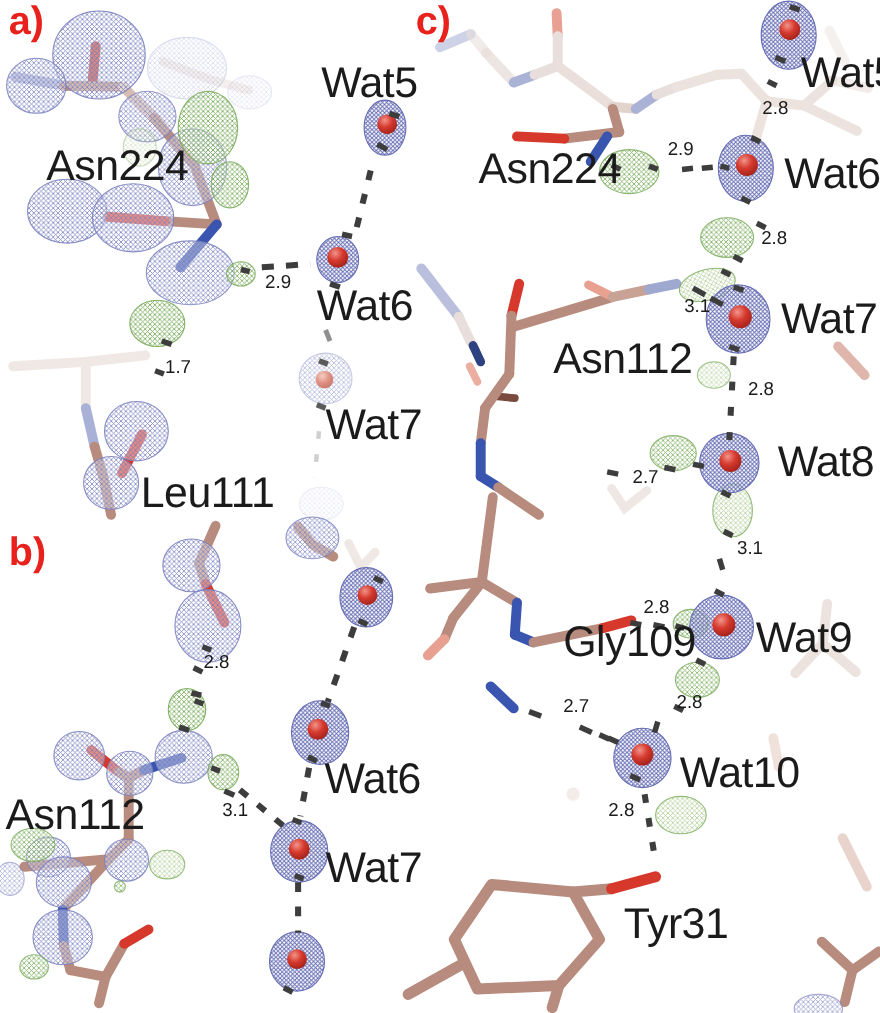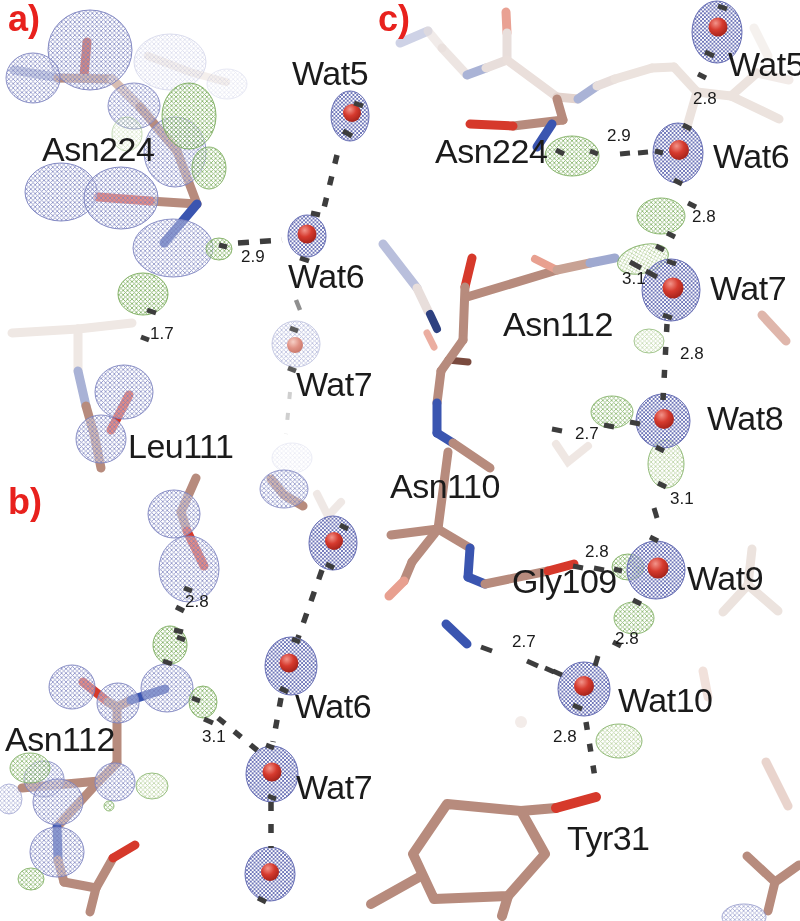--- a/index.html
+++ b/index.html
@@ -2,21 +2,21 @@
 <html><head>
 <meta charset="utf-8">
 <style>
   html,body{margin:0;padding:0;background:#ffffff;}
   .fig{
     position:relative;width:800px;height:921px;background:#ffffff;overflow:hidden;
     font-family:"Liberation Sans",sans-serif;
   }
   .fig svg{position:absolute;left:0;top:0;}
   .lbl{
-    position:absolute;color:#1b1b1b;font-size:34px;line-height:1.05;
+    position:absolute;color:#1b1b1b;font-size:39px;line-height:1.05;
     white-space:nowrap;letter-spacing:-0.5px;
   }
   .dist{font-size:17px;letter-spacing:0;}
   .plabel{color:#e8211d;font-weight:bold;font-size:36px;letter-spacing:0;}
 </style>
 </head>
 <body>
 
 <div class="fig">
 
@@ -359,21 +359,20 @@
 <div class="lbl dist" style="left:607px;top:127px">2.9</div>
 <div class="lbl" style="left:435px;top:134px">Asn224</div>
 <div class="lbl" style="left:713px;top:139px">Wat6</div>
 <div class="lbl dist" style="left:692px;top:208px">2.8</div>
 <div class="lbl dist" style="left:622px;top:270px">3.1</div>
 <div class="lbl" style="left:710px;top:271px">Wat7</div>
 <div class="lbl" style="left:503px;top:307px">Asn112</div>
 <div class="lbl dist" style="left:680px;top:345px">2.8</div>
 <div class="lbl" style="left:707px;top:401px">Wat8</div>
 <div class="lbl dist" style="left:575px;top:425px">2.7</div>
-<div class="lbl" style="left:390px;top:469px">Asn110</div>
 <div class="lbl dist" style="left:670px;top:490px">3.1</div>
 <div class="lbl dist" style="left:585px;top:543px">2.8</div>
 <div class="lbl" style="left:687px;top:561px">Wat9</div>
 <div class="lbl" style="left:512px;top:564px">Gly109</div>
 <div class="lbl dist" style="left:512px;top:633px">2.7</div>
 <div class="lbl dist" style="left:615px;top:630px">2.8</div>
 <div class="lbl" style="left:618px;top:683px">Wat10</div>
 <div class="lbl dist" style="left:553px;top:728px">2.8</div>
 <div class="lbl" style="left:567px;top:821px">Tyr31</div>
 

